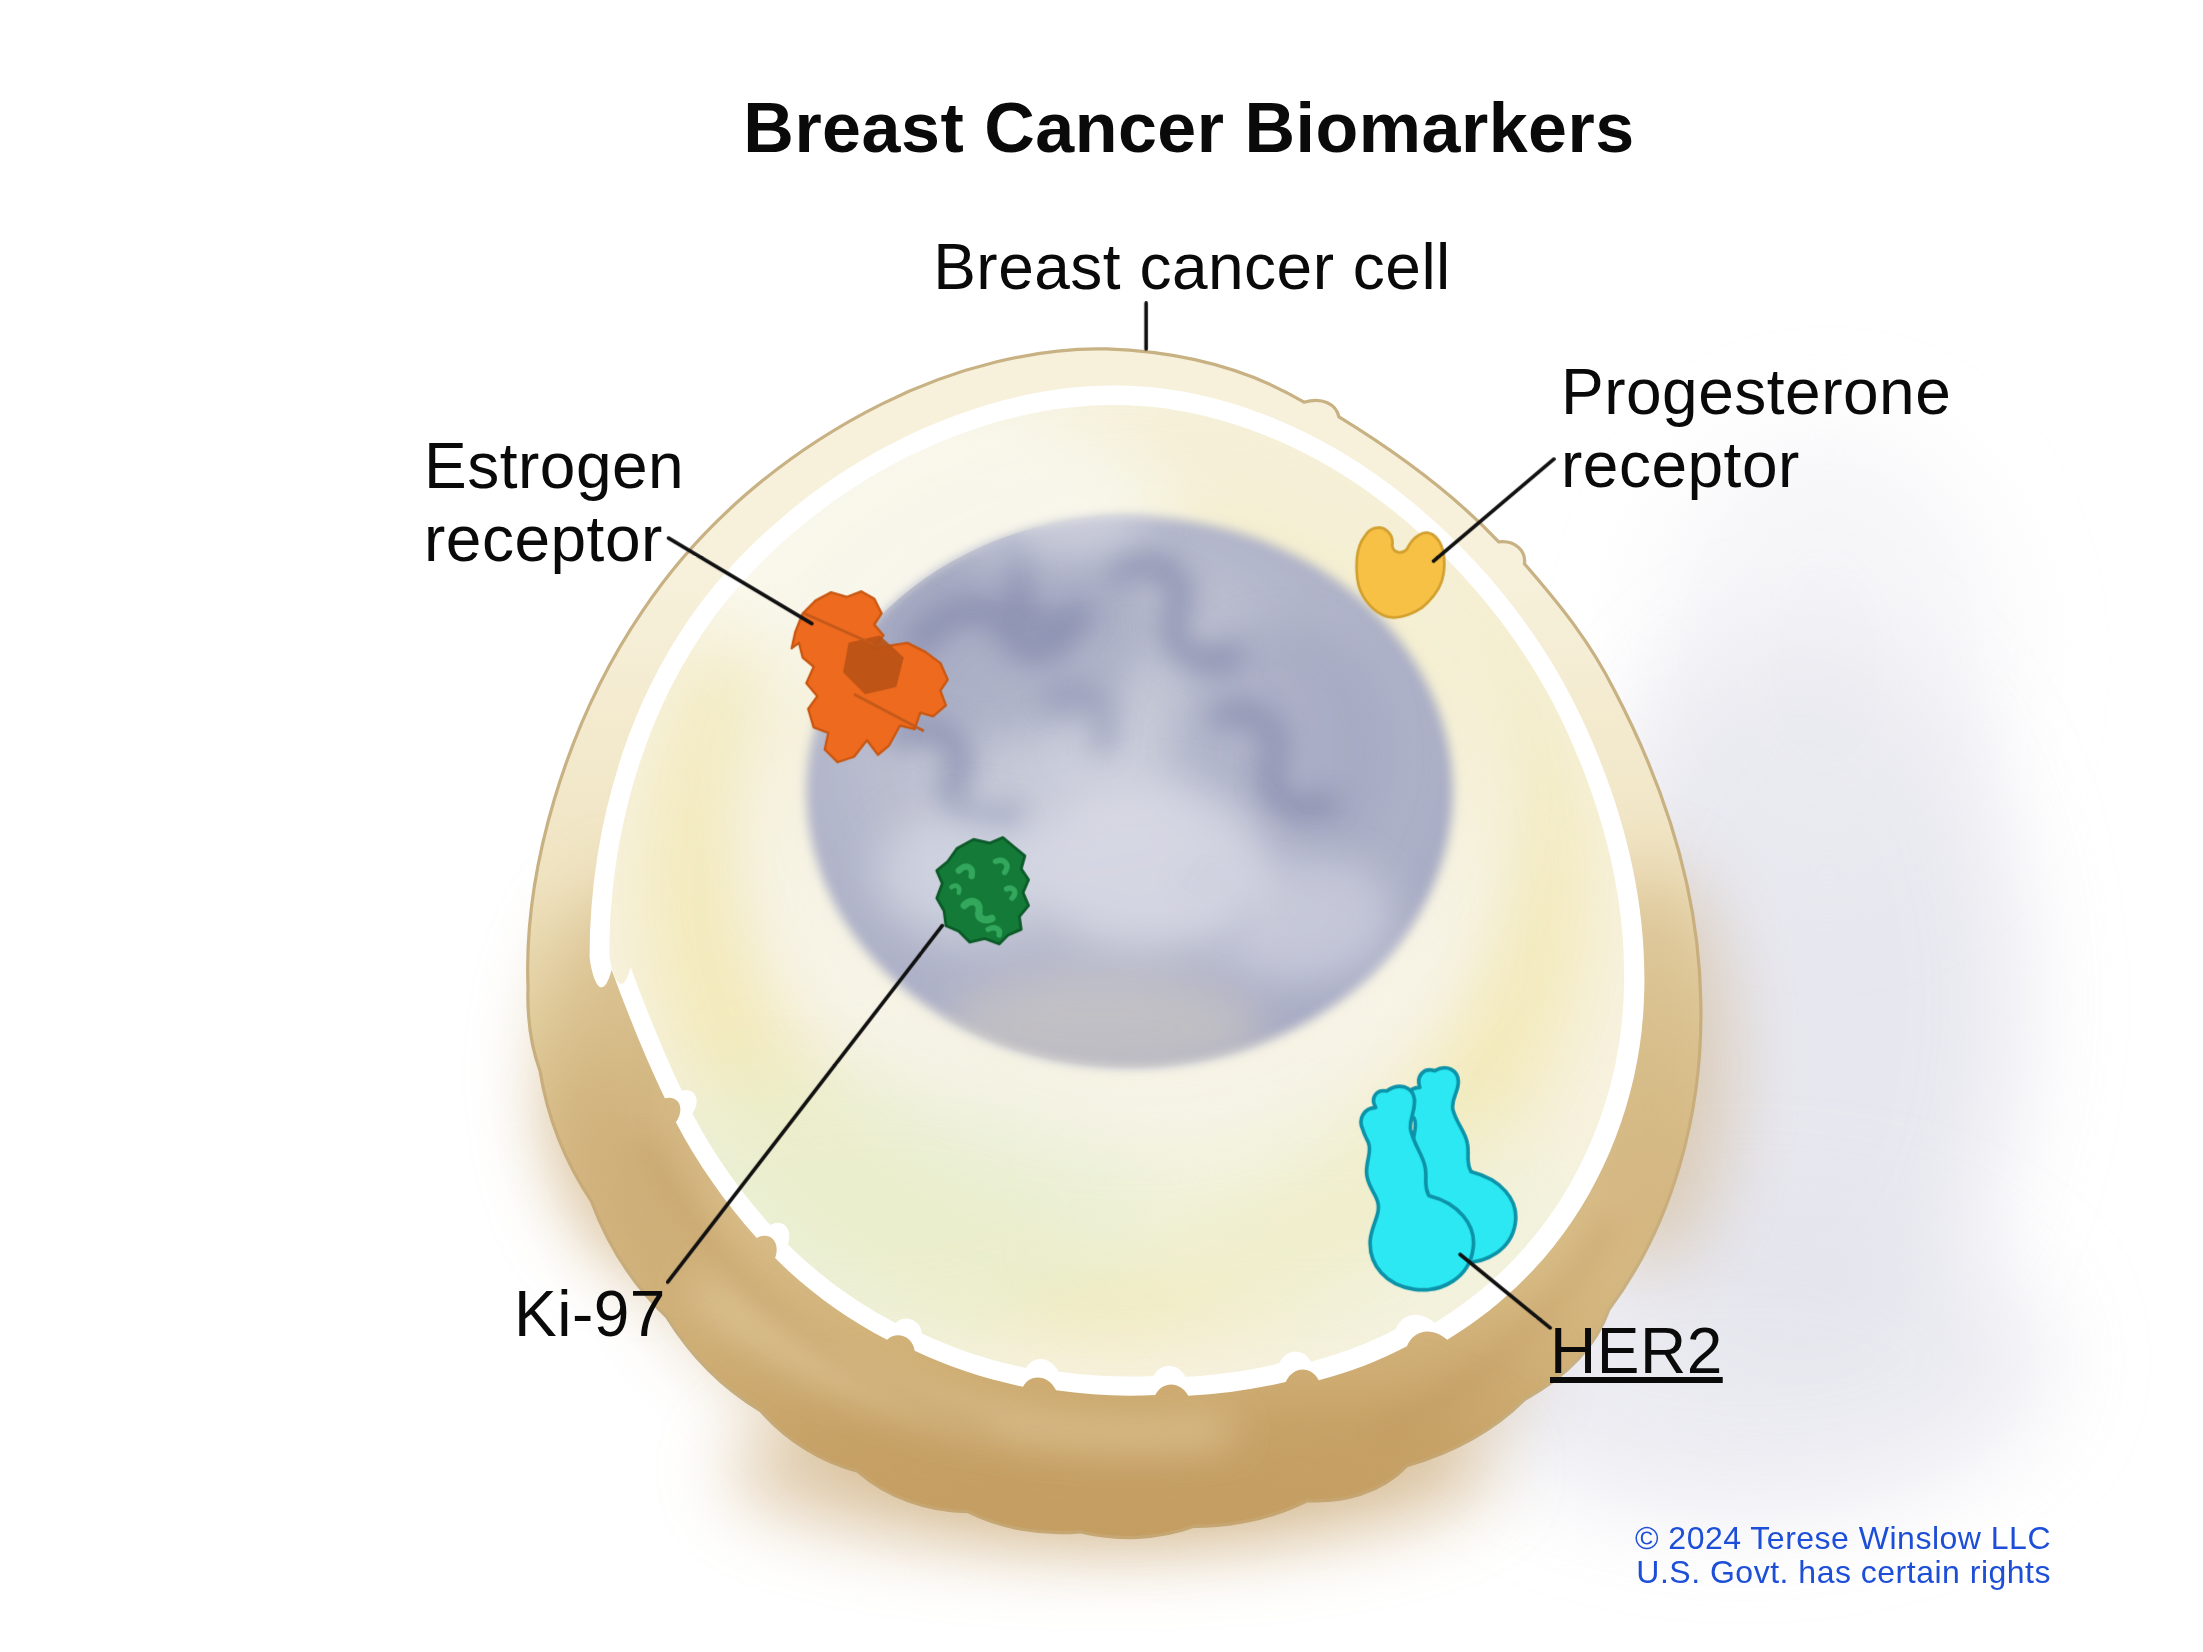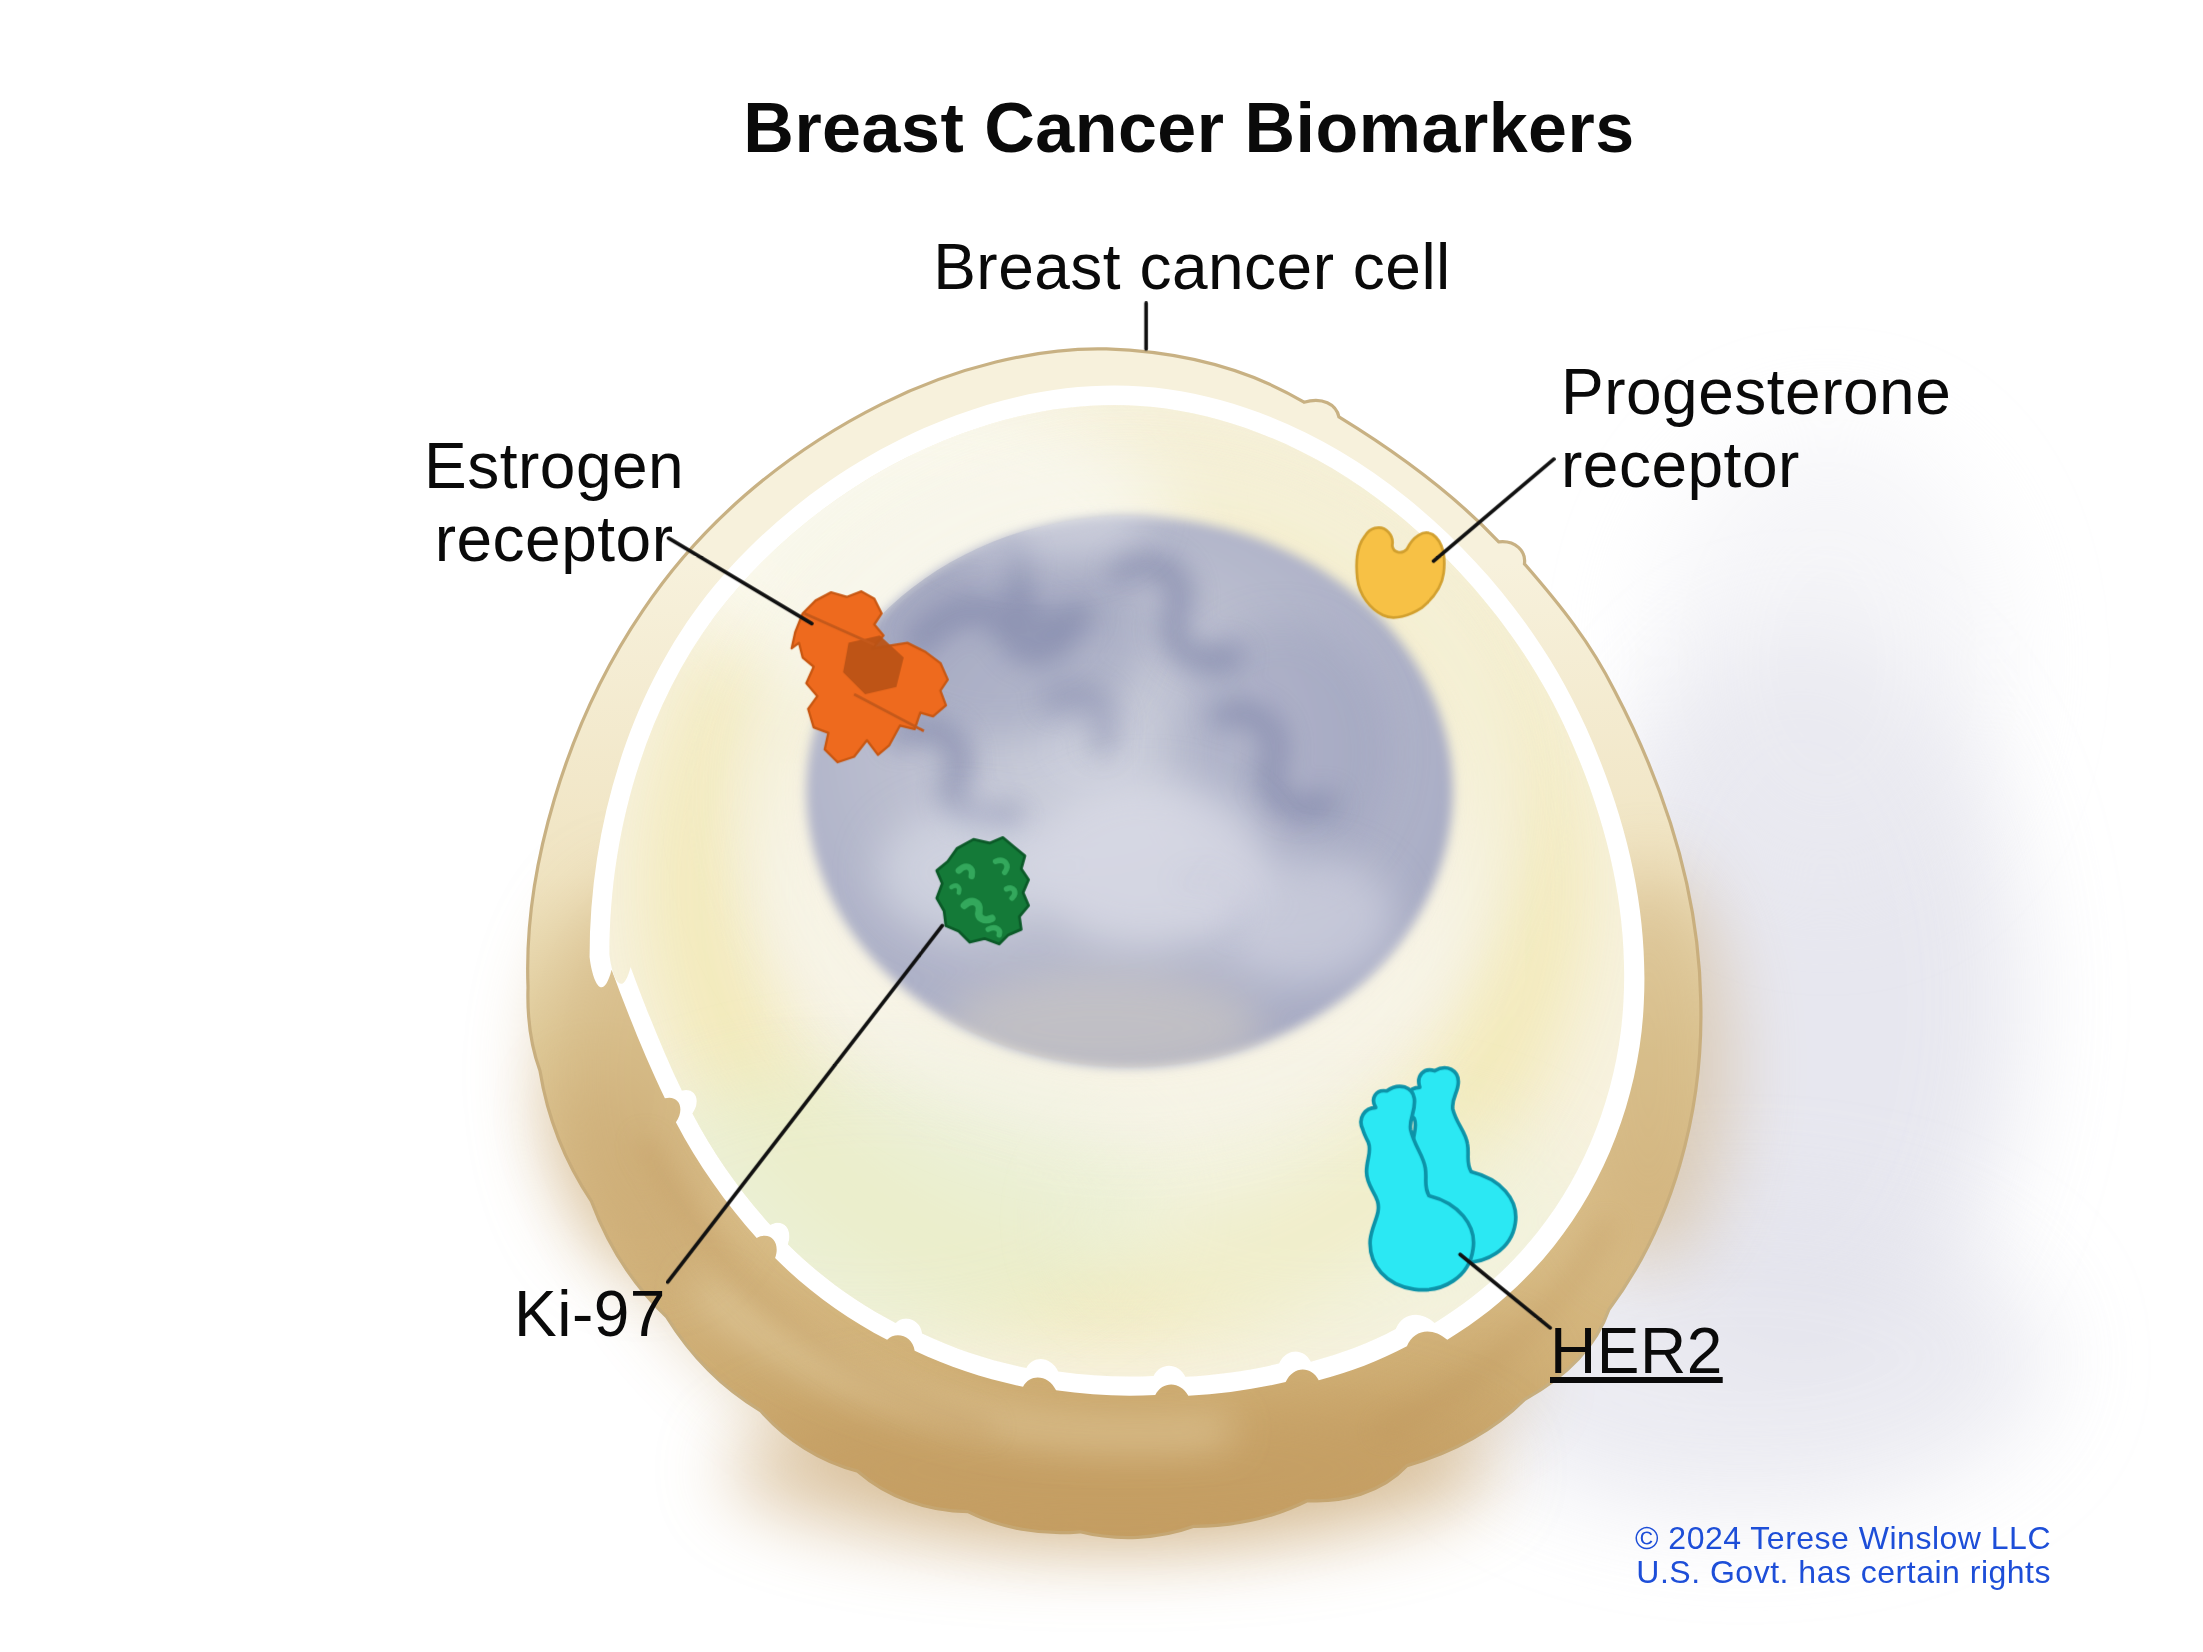--- a/index.html
+++ b/index.html
@@ -219,21 +219,21 @@
     <line x1="1692" y1="500" x2="1561" y2="611"></line>
     <line x1="727" y1="1396" x2="1026" y2="1008"></line>
     <line x1="1590" y1="1366" x2="1688" y2="1446"></line>
   </g>
 </svg>
 
   <div class="title">Breast Cancer Biomarkers</div>
 
   <div class="lbl center" style="left:1160px;top:231px;margin-left:32px;">Breast cancer cell</div>
 
-  <div class="lbl" style="left:424px;top:430px;text-align:center;">Estrogen
+  <div class="lbl" style="left:424px;top:430px;">Estrogen
 receptor</div>
 
   <div class="lbl" style="left:1561px;top:356px;">Progesterone
 receptor</div>
 
 
   <div class="lbl" style="left:514px;top:1278px;">Ki-97</div>
 
   <div class="lbl" style="left:1550px;top:1315px;text-decoration:underline;">HER2</div>
 

